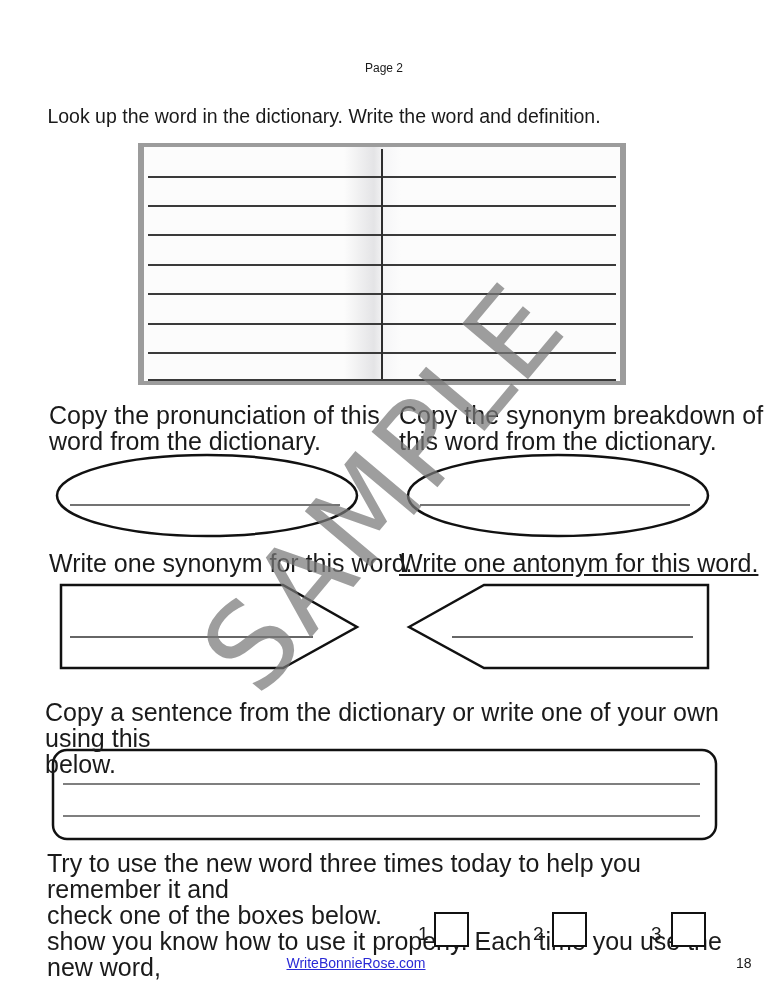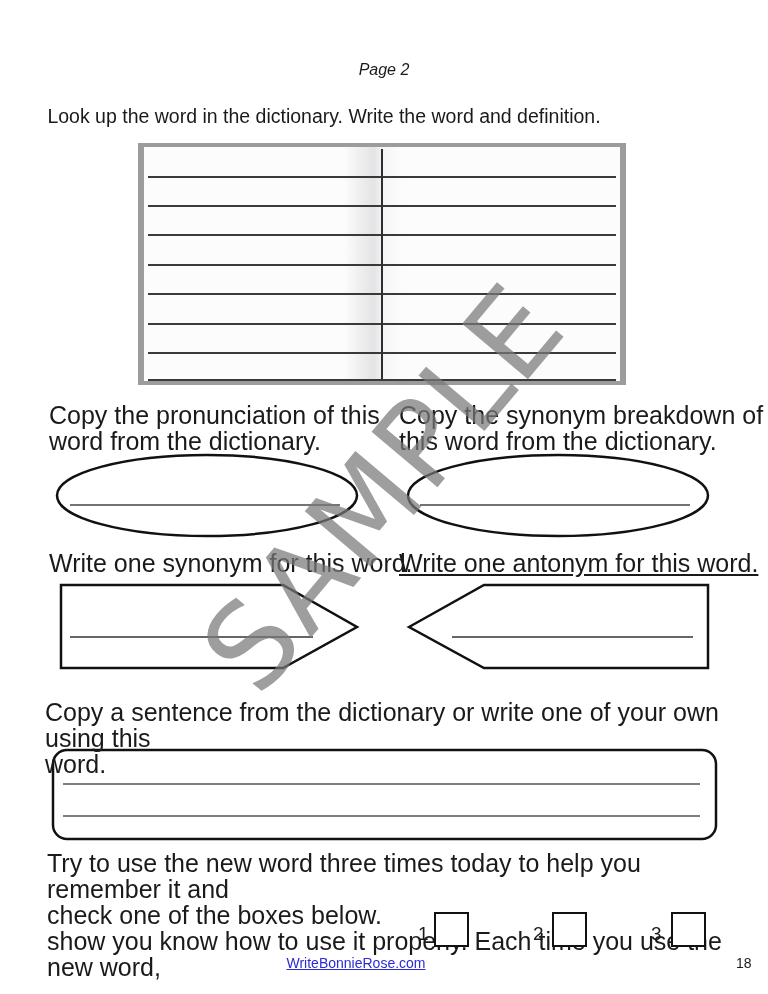--- a/index.html
+++ b/index.html
@@ -4,22 +4,21 @@
 <style>
   html, body { margin: 0; padding: 0; background: #ffffff; }
   body {
     width: 768px; height: 994px; position: relative; overflow: hidden;
     font-family: "Liberation Sans", "DejaVu Sans", sans-serif;
     color: #1a1a1a;
   }
   .abs { position: absolute; }
   .page-label {
     left: 0; width: 768px; top: 61px; text-align: center;
-    font-size: 16px;
-    font-style: italic;
+    font-size: 12px;
   }
   .instruction {
     left: 0; width: 648px; top: 105px; text-align: center;
     font-size: 19.5px;
   }
   .prompt { font-size: 25px; line-height: 26px; }
   .book {
     left: 138px; top: 143px; width: 488px; height: 242px;
     background: #9c9c9c;
   }
@@ -107,21 +106,21 @@
     <line x1="63" y1="784" x2="700" y2="784" stroke="#555" stroke-width="1.5"></line>
     <line x1="63" y1="816" x2="700" y2="816" stroke="#555" stroke-width="1.5"></line>
   </g>
 </svg>
 
 <div class="abs prompt" style="left:49px; top:550px;">Write one synonym for this word.</div>
 <div class="abs prompt" style="left:399px; top:550px;text-decoration:underline;">Write one antonym for this word.</div>
 
 <div class="abs prompt" style="left:45px; top:699px; width:680px;">
   <div>Copy a sentence from the dictionary or write one of your own using this</div>
-  <div>word.</div>
+  <div>below.</div>
 </div>
 
 <div class="abs prompt" style="left:47px; top:850px; width:690px;">
   <div>Try to use the new word three times today to help you remember it and</div>
   <div>check one of the boxes below.</div>
   <div>show you know how to use it properly. Each time you use the new word,</div>
 </div>
 
 <div class="abs cb-num" style="left:418px; top:923px;">1</div>
 <div class="abs checkbox" style="left:434px; top:912px;"></div>

